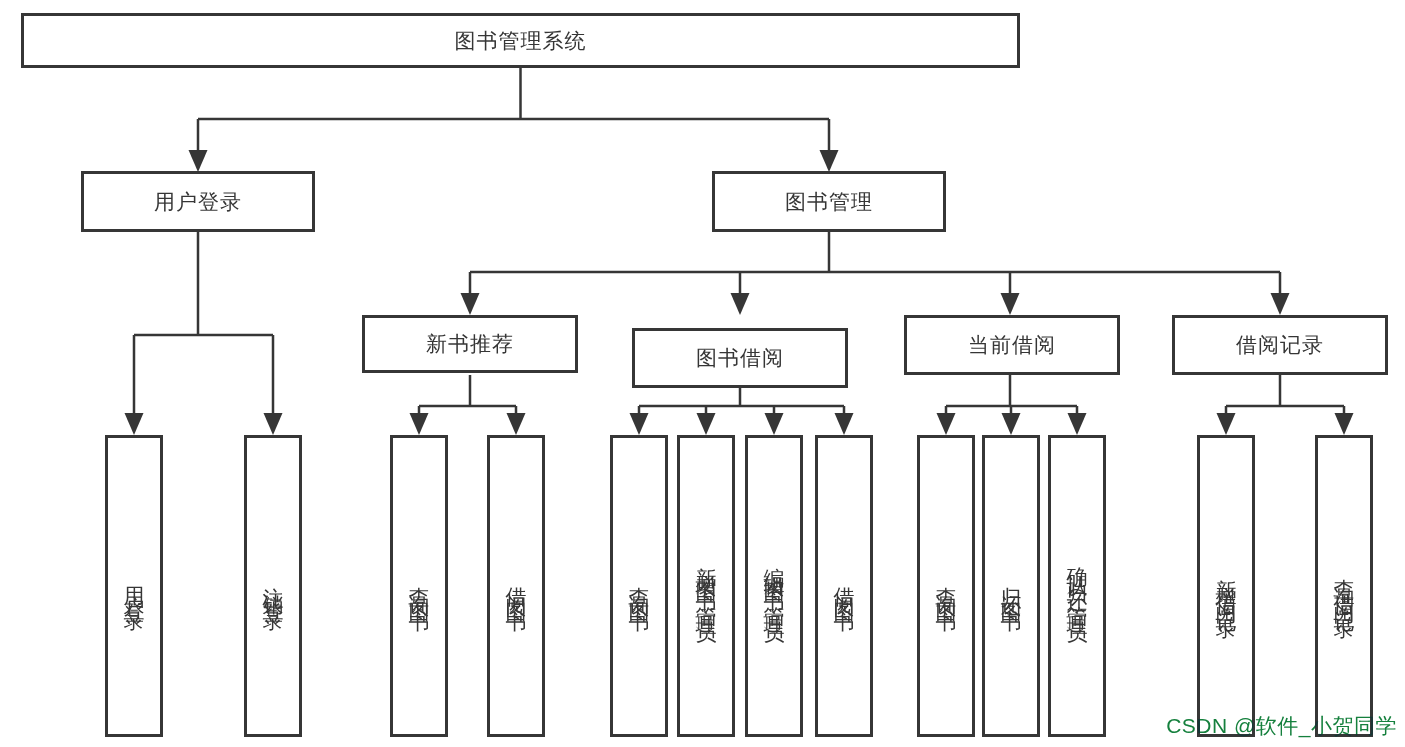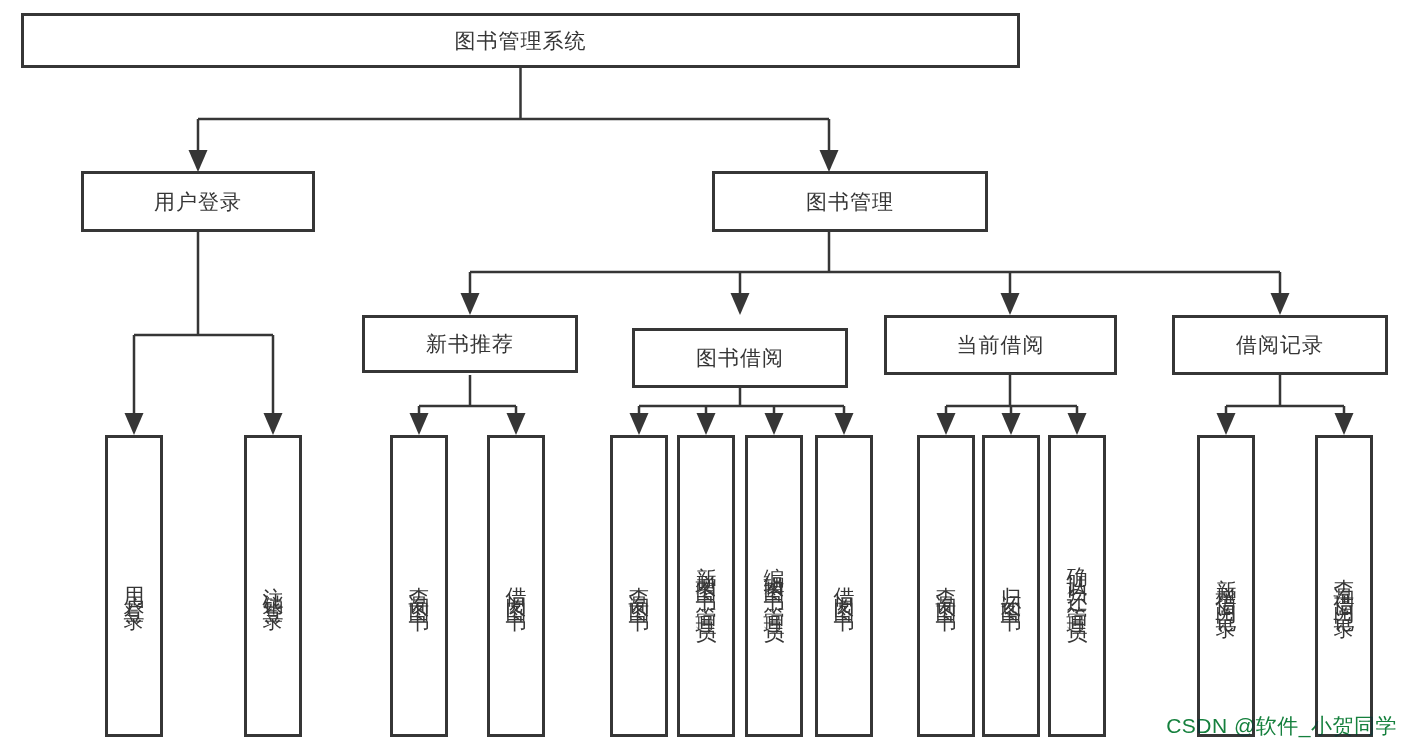--- a/index.html
+++ b/index.html
@@ -35,24 +35,24 @@
   }
   .vnode .label {
     writing-mode: vertical-rl;
     text-orientation: mixed;
     letter-spacing: 8px;
     white-space: nowrap;
   }
   
   .n-root        { left: 21px;   top: 13px;  width: 999px; height: 55px; }
   .n-user-login  { left: 81px;   top: 171px; width: 234px; height: 61px; }
-  .n-book-mgmt   { left: 712px;  top: 171px; width: 276px; height: 61px; }
+  .n-book-mgmt   { left: 712px;  top: 171px; width: 234px; height: 61px; }
   .n-new-rec     { left: 362px;  top: 315px; width: 216px; height: 58px; }
   .n-borrowing   { left: 632px;  top: 328px; width: 216px; height: 60px; }
-  .n-current     { left: 884px;  top: 315px; width: 233px; height: 60px; }
+  .n-current     { left: 904px;  top: 315px; width: 216px; height: 60px; }
   .n-records     { left: 1172px; top: 315px; width: 216px; height: 60px; }
   .leaf          { top: 435px; width: 58px; height: 302px; }
   .l-login       { left: 105px; }
   .l-logout      { left: 244px; }
   .l-rec-query   { left: 390px; }
   .l-rec-borrow  { left: 487px; }
   .l-bor-query   { left: 610px; }
   .l-bor-add     { left: 677px; }
   .l-bor-edit    { left: 745px; }
   .l-bor-borrow  { left: 815px; }

